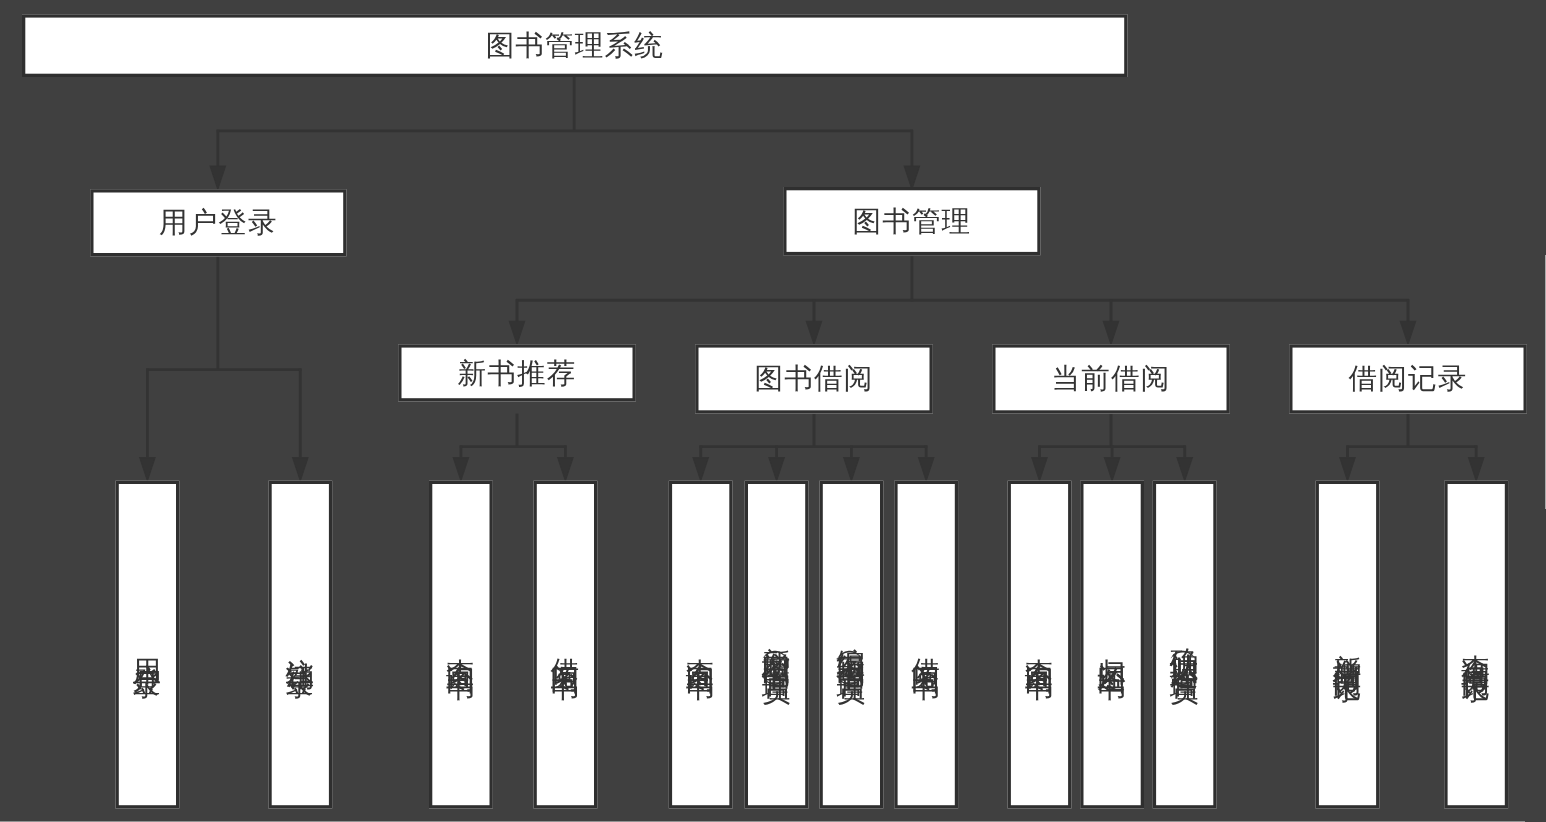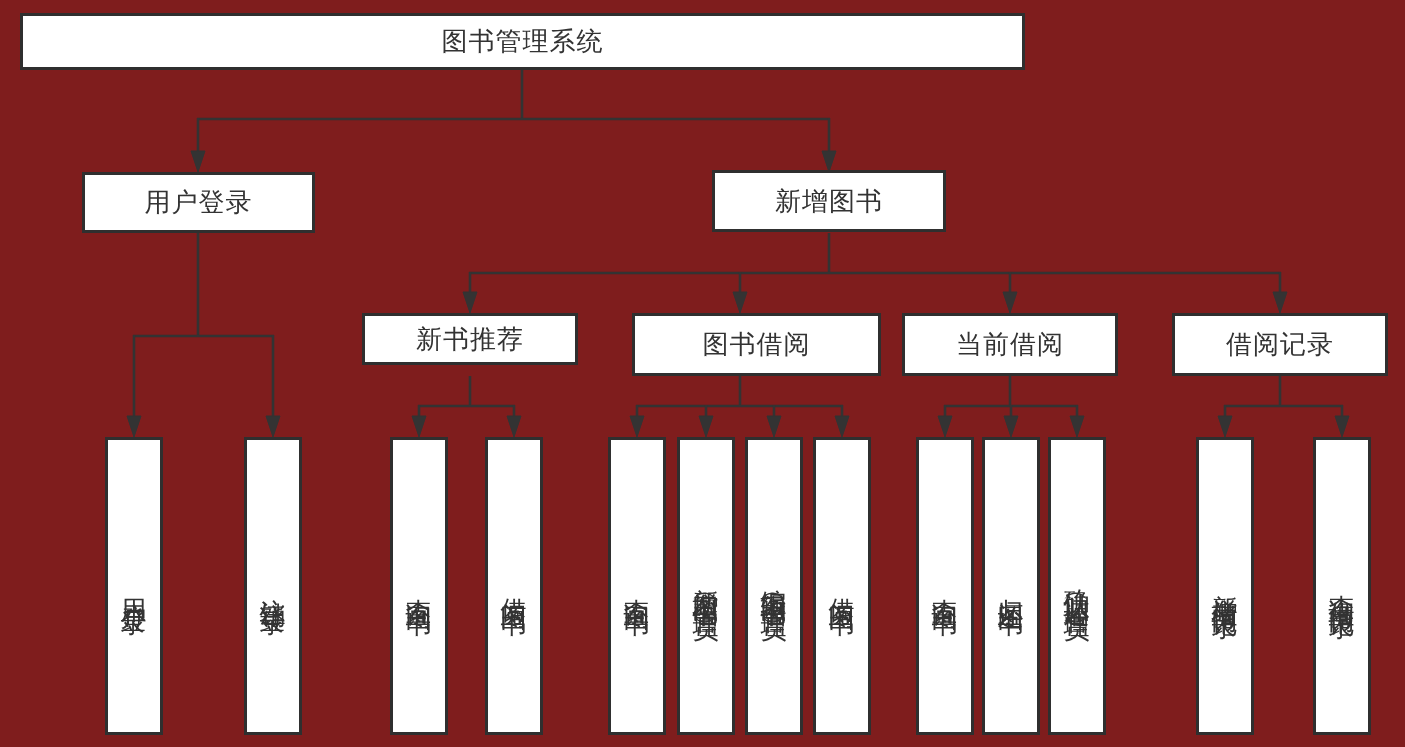--- a/index.html
+++ b/index.html
@@ -1,17 +1,17 @@
 <!DOCTYPE html>
 <html><head>
 <meta charset="utf-8">
 <style>
   html,body{margin:0;padding:0;background:#ffffff;}
   .stage{
-    position:relative;width:1405px;height:747px;background:#7f1d1d;
+    position:relative;width:1405px;height:747px;background:#404040;
     font-family:"Liberation Sans",sans-serif;color:#333333;overflow:hidden;
   }
   .wires{position:absolute;left:0;top:0;width:1405px;height:747px;}
   .wires path{stroke:#333333;stroke-width:2.6;fill:none;}
   .wires polygon{fill:#333333;stroke:#333333;}
   .box{
     position:absolute;background:#ffffff;border:3px solid #2f2f2f;
     box-sizing:border-box;display:flex;align-items:center;justify-content:center;
   }
   .hbox{font-size:26px;letter-spacing:1px;}
@@ -106,27 +106,27 @@
   </svg>
 
   <div class="box hbox" style="left:20px;top:13px;width:1005px;height:57px">
     <span>图书管理系统</span>
   </div>
 
   <div class="box hbox" style="left:82px;top:172px;width:233px;height:61px">
     <span>用户登录</span>
   </div>
   <div class="box hbox" style="left:712px;top:170px;width:234px;height:62px">
-    <span>新增图书</span>
+    <span>图书管理</span>
   </div>
 
   <div class="box hbox" style="left:362px;top:313px;width:216px;height:52px">
     <span>新书推荐</span>
   </div>
-  <div class="box hbox" style="left:632px;top:313px;width:249px;height:63px">
+  <div class="box hbox" style="left:632px;top:313px;width:216px;height:63px">
     <span>图书借阅</span>
   </div>
   <div class="box hbox" style="left:1172px;top:313px;width:216px;height:63px">
     <span>借阅记录</span>
   </div>
   <div class="box hbox" style="left:902px;top:313px;width:216px;height:63px">
     <span>当前借阅</span>
   </div>
 
   <div class="box vbox" style="left:105px;top:437px;width:58px;height:298px">

